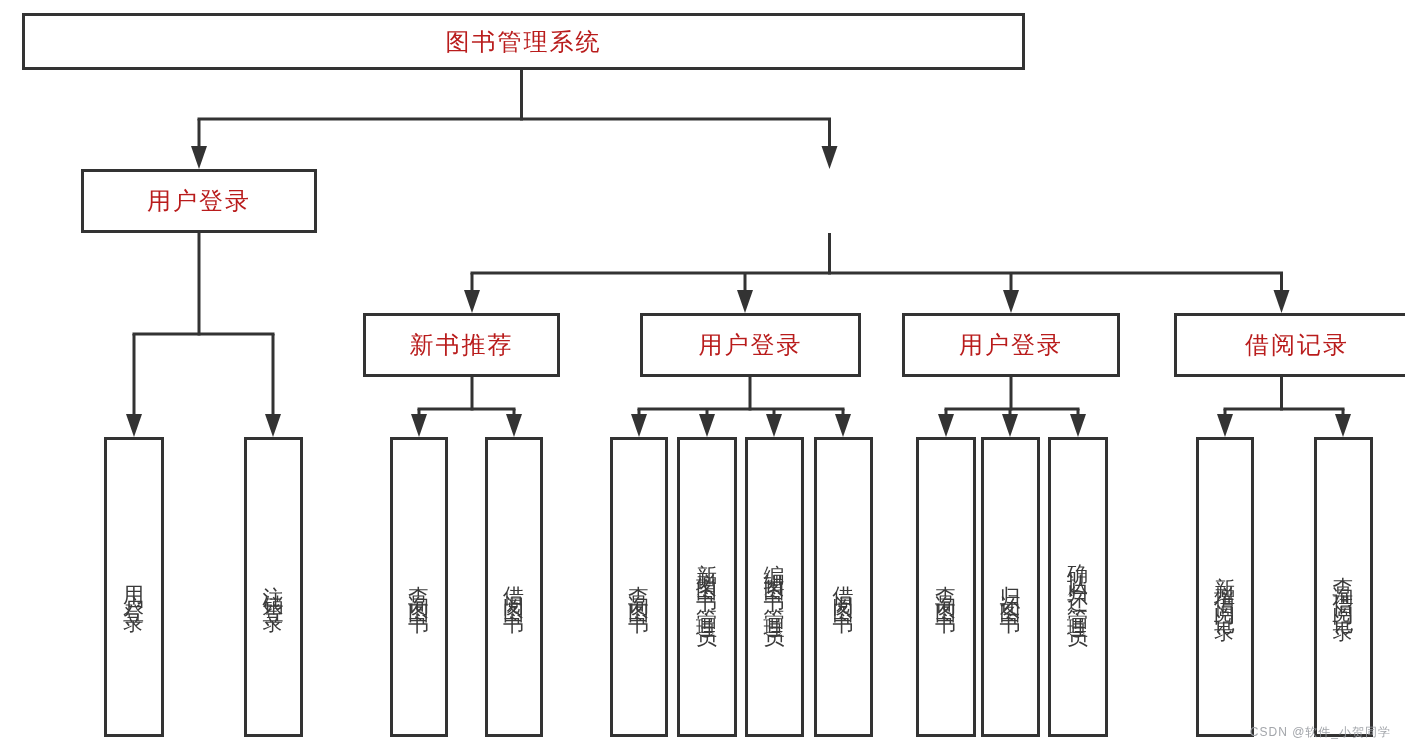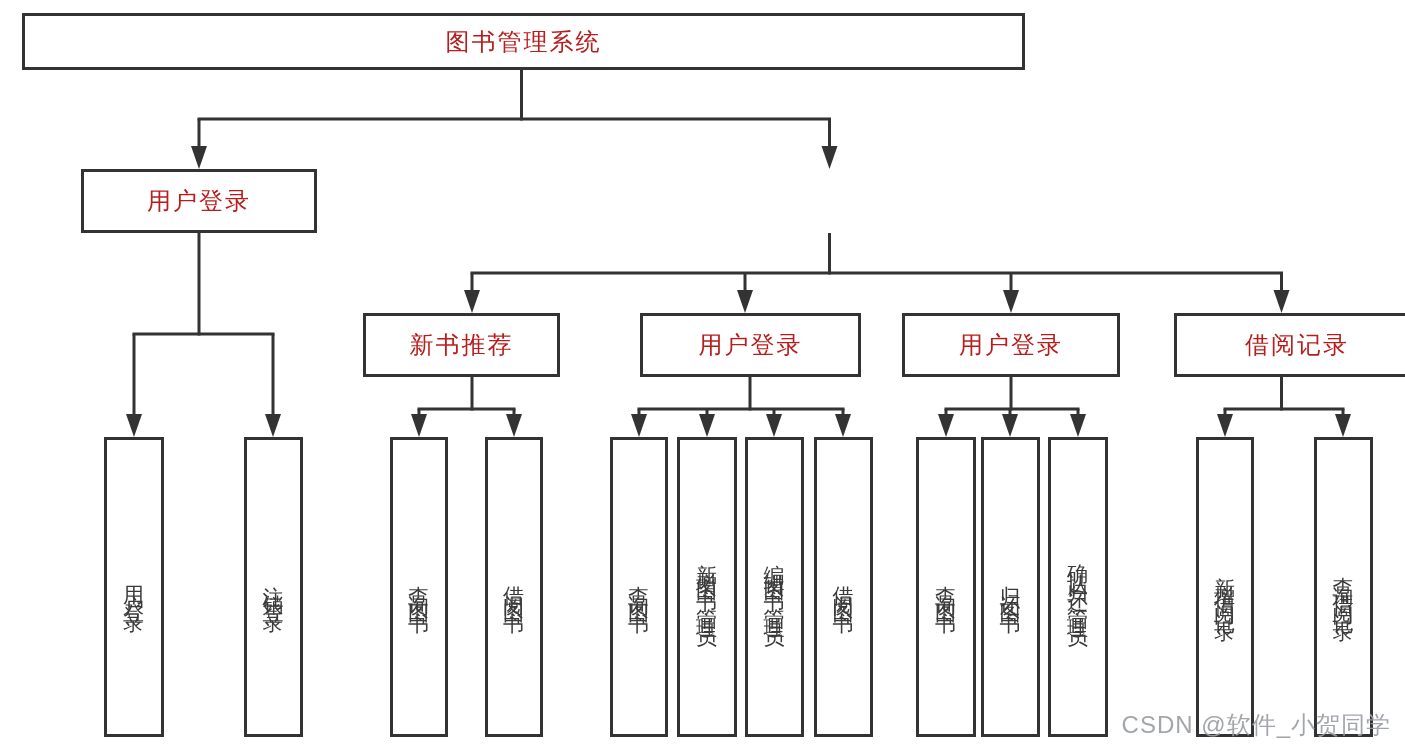--- a/index.html
+++ b/index.html
@@ -33,21 +33,21 @@
     text-orientation: mixed;
     font-size: 21px;
     letter-spacing: 9px;
     color: #3a3a3a;
     line-height: 1;
   }
   .watermark {
     position: absolute;
     right: 14px;
     bottom: 6px;
-    font-size: 24px;
+    font-size: 12px;
     letter-spacing: 1px;
     color: rgba(154, 157, 163, 0.92);
     white-space: nowrap;
   }
 </style>
 </head>
 <body>
 
 <div id="canvas">
 

